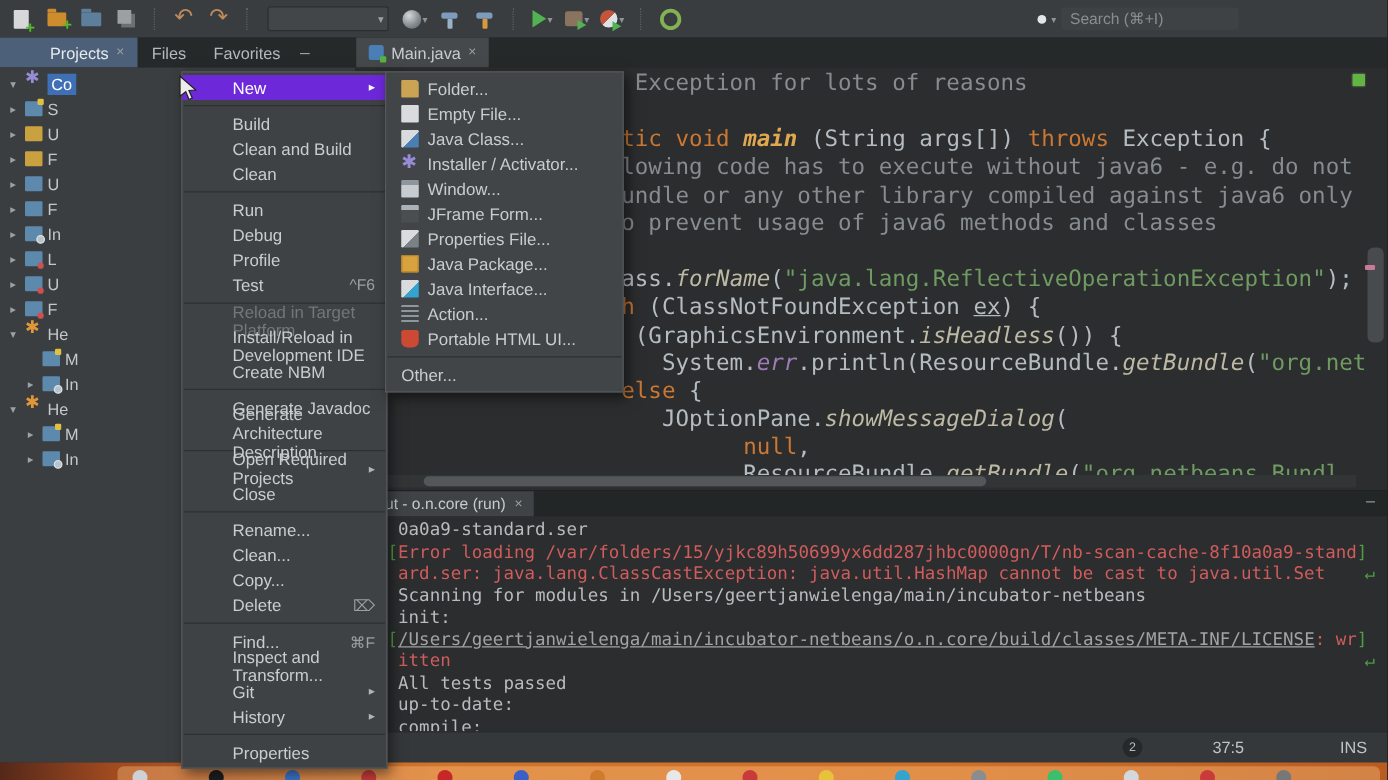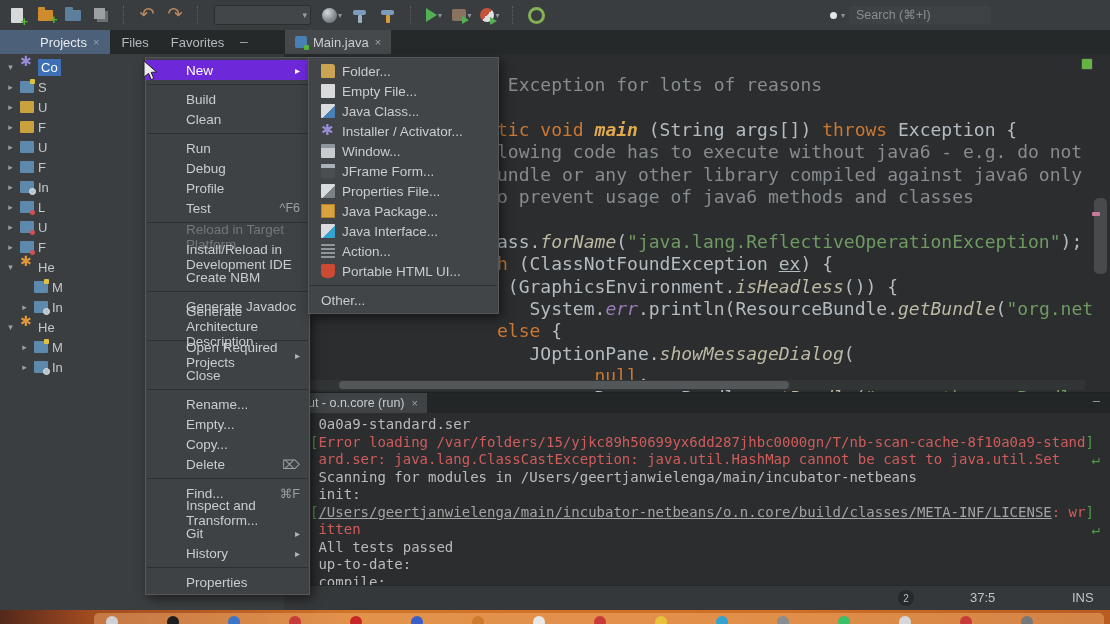--- a/index.html
+++ b/index.html
@@ -71,21 +71,21 @@
   .ti-folder-blue{background:#5d89ad;}
   .ti-folder-yellow{background:#c9a23f;}
   .ti-folder-badge{background:#5d89ad;}
   .ti-folder-badge::after{content:"";position:absolute;right:-1px;top:-2px;width:5px;height:5px;background:#e0c040;border-radius:1px;}
   .ti-folder-search{background:#5d89ad;}
   .ti-folder-search::after{content:"";position:absolute;right:-2px;bottom:-2px;width:5px;height:5px;border:1px solid #dfe3e5;border-radius:50%;background:#b8c4cc;}
   .ti-folder-red{background:#5d89ad;}
   .ti-folder-red::after{content:"";position:absolute;right:-1px;bottom:-2px;width:5px;height:5px;background:#cf5050;border-radius:50%;}
   
   .editor{position:absolute;left:284px;top:54px;right:0;height:338px;background:#2b2d2e;overflow:hidden;}
-  .code{position:absolute;left:0;top:20px;font-family:"DejaVu Sans Mono",monospace;font-size:18px;
+  .code{position:absolute;left:0;top:2px;font-family:"DejaVu Sans Mono",monospace;font-size:18px;
         line-height:22.4px;white-space:pre;color:#b4bcc2;padding-left:213px;}
   .cl{height:22.4px;}
   .tk-kw{color:#cc7832;}
   .tk-cm{color:#878c90;}
   .tk-st{color:#6f9b63;}
   .tk-df{color:#b4bcc2;}
   .tk-mi{color:#bdb9a4;font-style:italic;}
   .tk-mn{color:#e0a94f;font-style:italic;font-weight:bold;}
   .tk-fl{color:#9d7cb8;font-style:italic;}
   .tk-un{color:#b4bcc2;text-decoration:underline;}
@@ -370,20 +370,23 @@
   <div class="cmenu">
       <div class="mitem sel">
         <span>New</span>
         <span class="marrow">▸</span>
       </div>
       <div class="msep"></div>
       <div class="mitem">
         <span>Build</span>
       </div>
       <div class="mitem">
+        <span>Clean and Build</span>
+      </div>
+      <div class="mitem">
         <span>Clean</span>
       </div>
       <div class="msep"></div>
       <div class="mitem">
         <span>Run</span>
       </div>
       <div class="mitem">
         <span>Debug</span>
       </div>
       <div class="mitem">
@@ -416,21 +419,21 @@
         <span class="marrow">▸</span>
       </div>
       <div class="mitem">
         <span>Close</span>
       </div>
       <div class="msep"></div>
       <div class="mitem">
         <span>Rename...</span>
       </div>
       <div class="mitem">
-        <span>Empty...</span>
+        <span>Clean...</span>
       </div>
       <div class="mitem">
         <span>Copy...</span>
       </div>
       <div class="mitem">
         <span>Delete</span>
         <span class="mright">⌦</span>
       </div>
       <div class="msep"></div>
       <div class="mitem">

